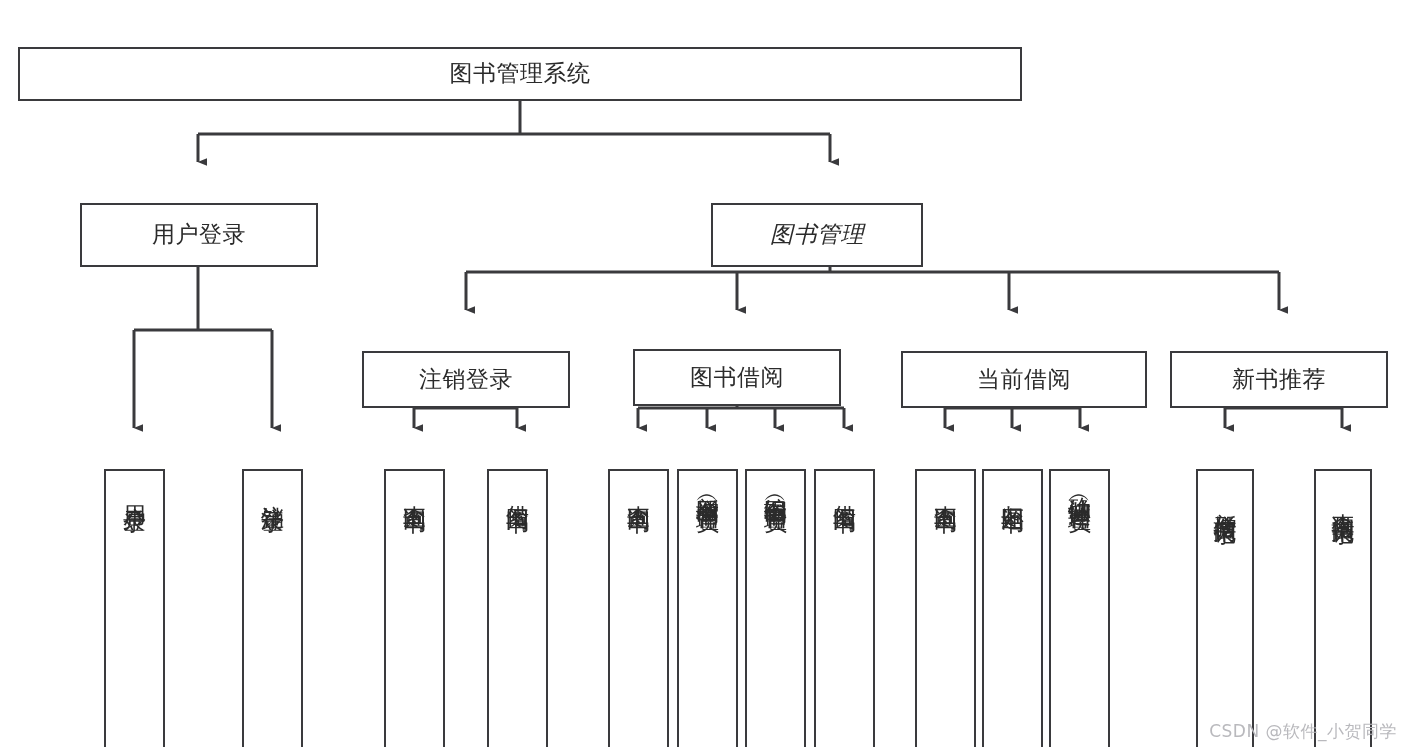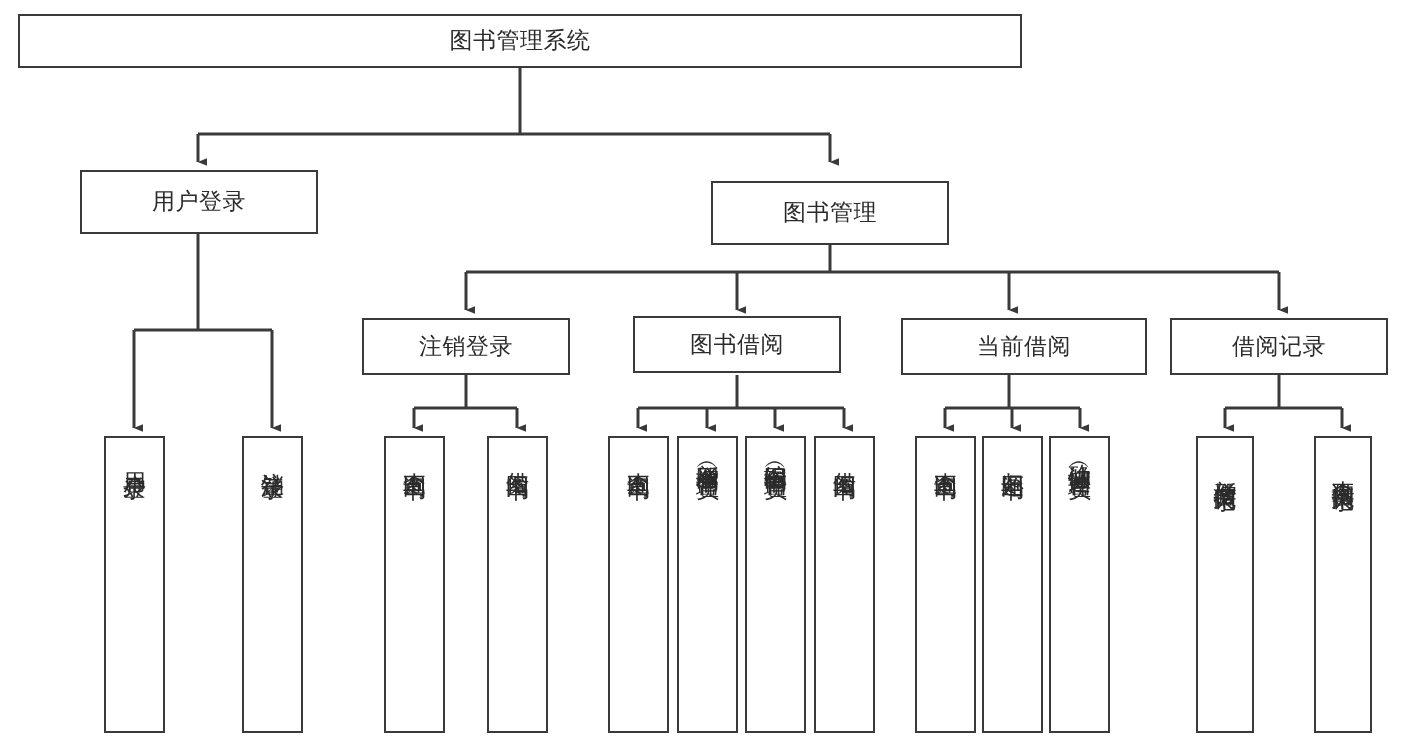--- a/index.html
+++ b/index.html
@@ -27,20 +27,21 @@
   }
   .node {
     position: absolute;
     box-sizing: border-box;
     border: 2.5px solid #3a3a3d;
     background: #ffffff;
     display: flex;
     align-items: center;
     justify-content: center;
     color: #2b2b2b;
+    margin-top: 33px;
   }
   .node-label {
     display: block;
     text-align: center;
     line-height: 1.18;
     white-space: nowrap;
   }
   
   .node.horiz .node-label {
     font-size: 23px;
@@ -132,35 +133,35 @@
     </g>
   </svg>
 
   <div class="node root horiz" style="left:18px; top:14px; width:1004px; height:54px;">
     <span class="node-label">图书管理系统</span>
   </div>
 
   <div class="node horiz" style="left:80px; top:170px; width:238px; height:64px;">
     <span class="node-label">用户登录</span>
   </div>
-  <div class="node horiz" style="left:711px; top:181px; width:238px; height:64px;">
+  <div class="node horiz" style="left:711px; top:170px; width:212px; height:64px;font-style:italic;">
     <span class="node-label">图书管理</span>
   </div>
 
   <div class="node horiz" style="left:362px; top:318px; width:208px; height:57px;">
     <span class="node-label">注销登录</span>
   </div>
   <div class="node horiz" style="left:633px; top:316px; width:208px; height:57px;">
     <span class="node-label">图书借阅</span>
   </div>
   <div class="node horiz" style="left:901px; top:318px; width:246px; height:57px;">
     <span class="node-label">当前借阅</span>
   </div>
   <div class="node horiz" style="left:1170px; top:318px; width:218px; height:57px;">
-    <span class="node-label">借阅记录</span>
+    <span class="node-label">新书推荐</span>
   </div>
 
   <div class="node vert" style="left:104px; top:436px; width:61px; height:297px;">
     <span class="node-label">用户登录</span>
   </div>
   <div class="node vert" style="left:242px; top:436px; width:61px; height:297px;">
     <span class="node-label">注销登录</span>
   </div>
 
   <div class="node vert" style="left:384px; top:436px; width:61px; height:297px;">
@@ -193,14 +194,15 @@
     <span class="node-label">确认归还（管理员）</span>
   </div>
 
   <div class="node vert" style="left:1196px; top:436px; width:58px; height:297px; padding-top:24px;">
     <span class="node-label">新增借阅记录</span>
   </div>
   <div class="node vert" style="left:1314px; top:436px; width:58px; height:297px; padding-top:24px;">
     <span class="node-label">查询借阅记录</span>
   </div>
 
+  <div id="watermark">CSDN @软件_小贺同学</div>
 
 </div>
 
 </body></html>

